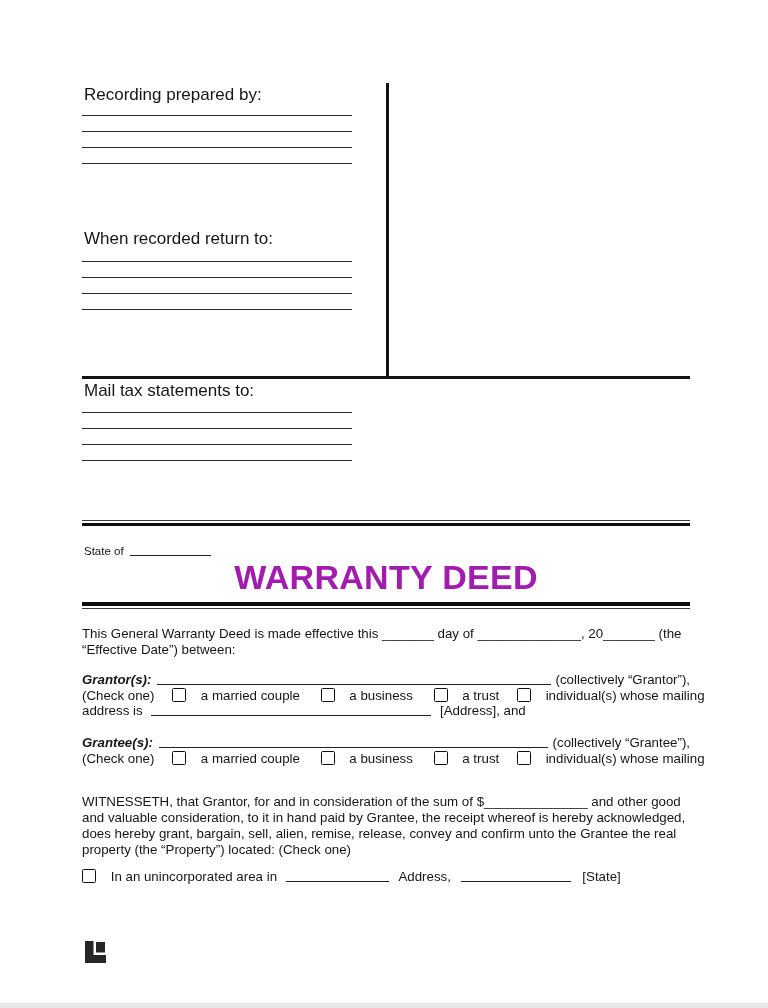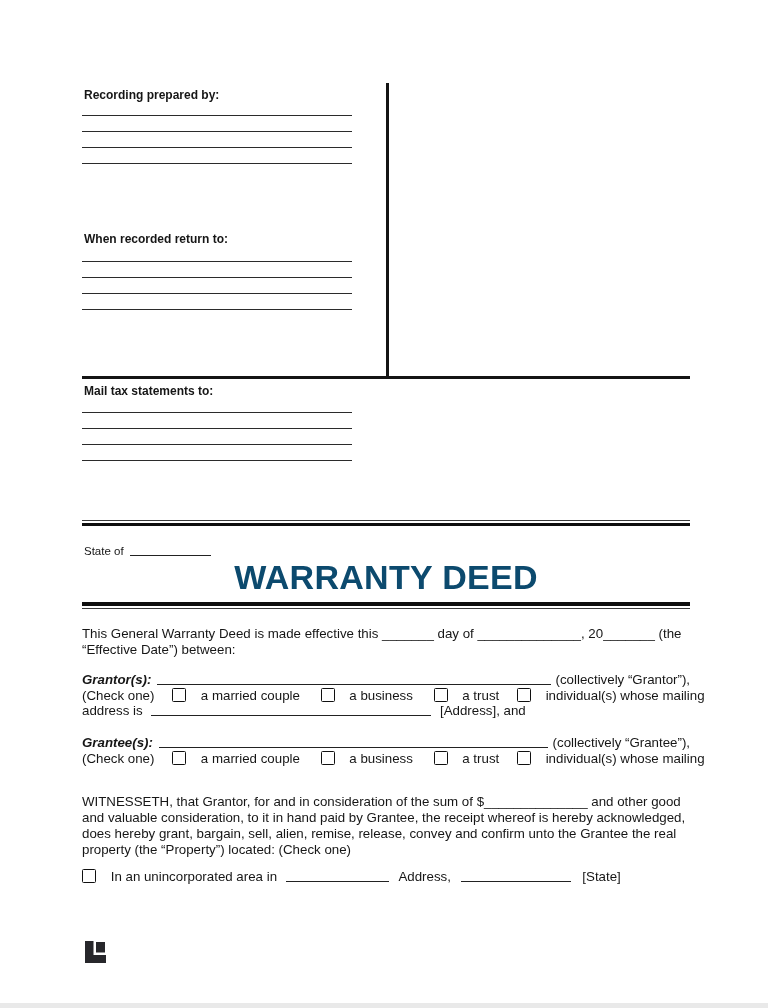--- a/index.html
+++ b/index.html
@@ -2,28 +2,28 @@
 <html><head>
 <meta charset="utf-8">
 <style>
   html,body{margin:0;padding:0;background:#ffffff;}
   .page{
     position:relative;width:768px;height:1008px;background:#ffffff;
     font-family:"Liberation Sans","DejaVu Sans",sans-serif;color:#161616;
     overflow:hidden;
   }
   .abs{position:absolute;}
-  .lbl{font-size:12px;line-height:16px;font-weight:bold;}
+  .lbl{font-size:17px;line-height:16px;}
   .small-lbl{font-size:11.5px;line-height:14px;}
   .write-line{width:270px;height:15px;border-bottom:1.5px solid #2b2b2b;}
   .vline{left:386px;top:83px;width:3px;height:295px;background:#141414;}
   .hr1{left:82px;top:376px;width:608px;height:2.5px;background:#141414;}
   .rule-thin-thick{left:82px;top:520px;width:608px;height:2px;border-top:1.5px solid #3a3a3a;border-bottom:3.5px solid #0e0e0e;}
   .rule-thick-thin{left:82px;top:602px;width:608px;height:2px;border-top:4px solid #0e0e0e;border-bottom:1.5px solid #3a3a3a;}
-  .title{left:82px;top:557px;width:608px;text-align:center;font-size:34px;font-weight:700;letter-spacing:.3px;color:#0c4a6e;line-height:40px;}
+  .title{left:82px;top:557px;width:608px;text-align:center;font-size:34px;font-weight:700;letter-spacing:.3px;color:#a21caf;line-height:40px;}
   .para{left:82px;width:616px;font-size:13.3px;line-height:16px;white-space:nowrap;}
   .iblank{display:inline-block;border-bottom:1.4px solid #222;height:11px;vertical-align:-1px;}
   .party{left:82px;width:608px;}
   .row{height:15.5px;line-height:15.5px;white-space:nowrap;font-size:13.3px;}
   .l1{display:flex;align-items:flex-end;}
   .l1 .fill{flex:1;border-bottom:1.4px solid #222;height:12px;margin:0 5px 2.5px 6px;}
   .b{font-weight:700;font-style:italic;}
   .cb{display:inline-block;width:12px;height:12px;border:1.9px solid #101010;border-radius:1.5px;background:#fff;vertical-align:-2.5px;}
   .g1{margin-left:14px;}  
   .g2{margin-left:11px;}  

